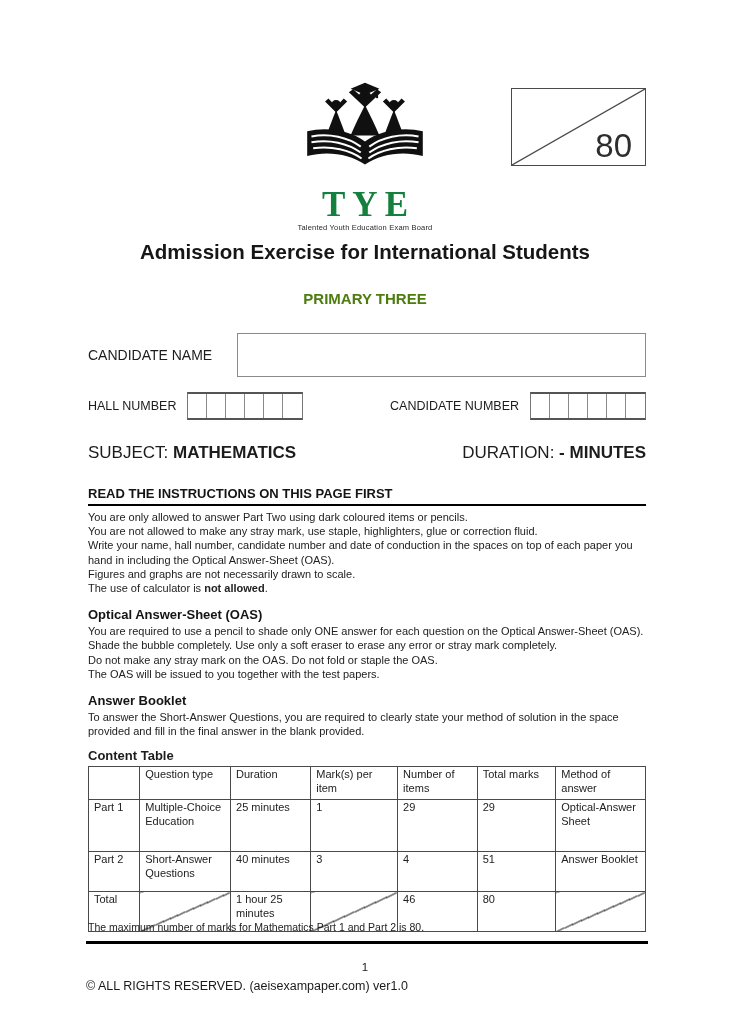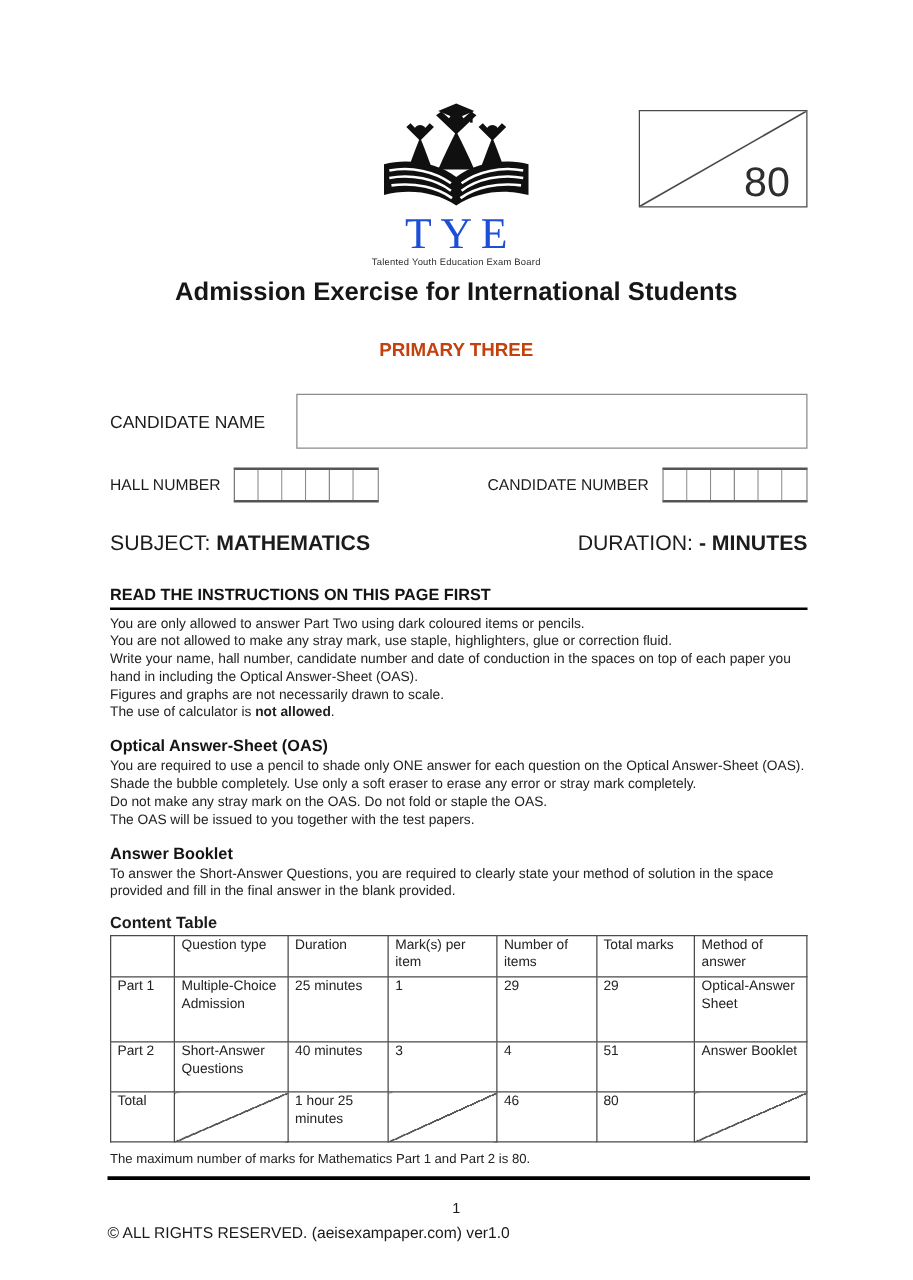--- a/index.html
+++ b/index.html
@@ -7,33 +7,33 @@
   .page {
     position:relative; width:730px; height:1024px; margin:0 auto;
     background:#ffffff; overflow:hidden;
     font-family:"Liberation Sans", sans-serif; color:#1c1c1c;
   }
   
   .header { position:relative; padding-top:82px; }
   .logo-block { width:200px; margin:0 auto; text-align:center; line-height:1; }
   .logo-icon svg { display:block; margin:0 auto; }
   .logo-acronym {
-    display:block; font-family:"Liberation Serif", serif; font-weight:400;
-    font-size:35px; letter-spacing:7px; padding-left:7px; color:#1d4ed8; margin-top:2px;
+    display:block; font-family:"Liberation Serif", serif; font-weight:700;
+    font-size:35px; letter-spacing:7px; padding-left:7px; color:#15803d; margin-top:20px;
   }
   .logo-tagline { display:block; font-size:7.5px; color:#2a2a2a; margin-top:2px; letter-spacing:0.2px; }
   .score-box {
     position:absolute; top:88px; right:84px; width:135px; height:78px;
     border:1.6px solid #4a4a4a; background:#fff;
   }
   .score-box svg { position:absolute; left:0; top:0; width:100%; height:100%; }
   .score-value { position:absolute; right:13px; bottom:3px; font-size:33px; color:#2e2e2e; line-height:1; }
   
   .title { text-align:center; font-size:20.5px; font-weight:700; margin-top:8px; color:#161616; }
-  .level { text-align:center; font-size:15px; font-weight:700; margin-top:26px; color:#c2410c; }
+  .level { text-align:center; font-size:15px; font-weight:700; margin-top:26px; color:#4d7c0f; }
   
   .row { margin-left:88px; margin-right:84px; }
   .name-row { display:flex; align-items:center; margin-top:26px; }
   .name-label { font-size:14px; width:149px; flex:none; }
   .name-box { flex:1; height:44px; border:1.6px solid #8a8a8a; background:#fff; }
   .numbers-row { display:flex; justify-content:space-between; align-items:center; margin-top:15px; }
   .num-group { display:flex; align-items:center;text-align:right; }
   .num-label { font-size:12.5px; margin-right:11px; white-space:nowrap; }
   .cellgrid {
     display:flex; height:28px;
@@ -211,21 +211,21 @@
         <th></th>
         <th>Question type</th>
         <th>Duration</th>
         <th>Mark(s) per item</th>
         <th>Number of items</th>
         <th>Total marks</th>
         <th>Method of answer</th>
       </tr>
       <tr class="r-part1">
         <td>Part 1</td>
-        <td>Multiple-Choice Admission</td>
+        <td>Multiple-Choice Education</td>
         <td>25 minutes</td>
         <td>1</td>
         <td>29</td>
         <td>29</td>
         <td>Optical-Answer Sheet</td>
       </tr>
       <tr class="r-part2">
         <td>Part 2</td>
         <td>Short-Answer Questions</td>
         <td>40 minutes</td>

